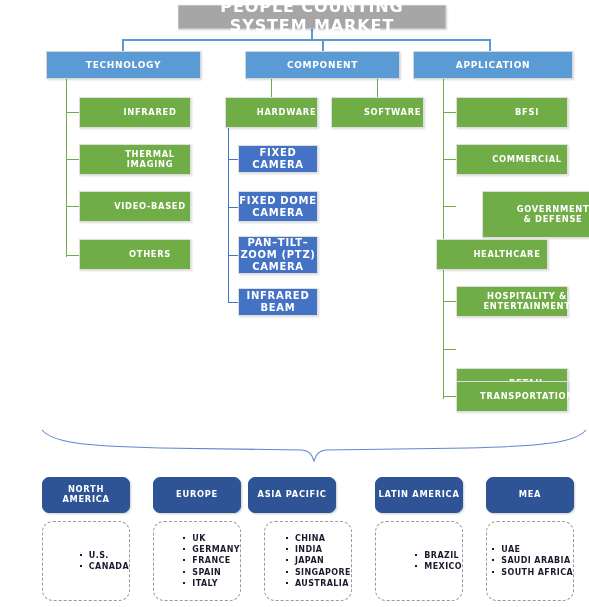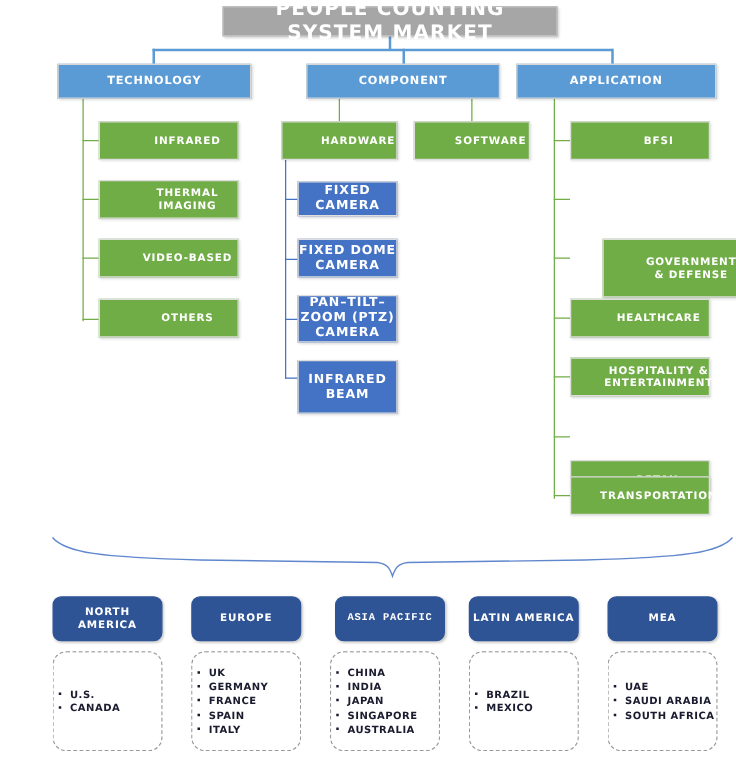--- a/index.html
+++ b/index.html
@@ -65,21 +65,21 @@
     box-shadow: 1px 1px 2px rgba(0,0,0,0.2);
   }
   .country-box {
     position: absolute;
     box-sizing: border-box;
     border: 1.3px dashed #9a9a9a;
     border-radius: 11px;
     background: #ffffff;
     display: flex;
     align-items: center;
-    justify-content: flex-start;
+    justify-content: flex-end;
     z-index: 5;
   }
   .country-list {
     margin: 0;
     padding: 0 0 0 13px;
     list-style: none;
     color: #1b1b2f;
     font-weight: bold;
     font-size: 8px;
     line-height: 1.38;
@@ -172,40 +172,43 @@
 
   <div class="box blue-box" style="left:238px; top:145px; width:80px; height:28px;">
     <span>FIXED CAMERA</span>
   </div>
   <div class="box blue-box" style="left:238px; top:191px; width:80px; height:31px;">
     <span>FIXED DOME CAMERA</span>
   </div>
   <div class="box blue-box" style="left:238px; top:236px; width:80px; height:38px;">
     <span>PAN–TILT–ZOOM (PTZ) CAMERA</span>
   </div>
-  <div class="box blue-box" style="left:238px; top:288px; width:80px; height:43px;">
+  <div class="box blue-box" style="left:238px; top:288px; width:80px; height:28px;">
     <span>INFRARED BEAM</span>
   </div>
 
   <div class="conn conn-green" style="left:443px; top:79px; width:1.3px; height:320px;"></div>
   <div class="conn conn-green" style="left:443px; top:112px; width:13px; height:1.3px;"></div>
   <div class="conn conn-green" style="left:443px; top:159px; width:13px; height:1.3px;"></div>
   <div class="conn conn-green" style="left:443px; top:206px; width:13px; height:1.3px;"></div>
   <div class="conn conn-green" style="left:443px; top:254px; width:13px; height:1.3px;"></div>
   <div class="conn conn-green" style="left:443px; top:301px; width:13px; height:1.3px;"></div>
   <div class="conn conn-green" style="left:443px; top:349px; width:13px; height:1.3px;"></div>
   <div class="conn conn-green" style="left:443px; top:396px; width:13px; height:1.3px;"></div>
 
   <div class="box green-box" style="left:456px; top:97px; width:112px; height:31px;">
     <span>BFSI</span>
   </div>
+  <div class="box green-box" style="left:456px; top:144px; width:112px; height:31px;">
+    <span>COMMERCIAL</span>
+  </div>
   <div class="box green-box" style="left:482px; top:191px; width:112px; height:47px;">
     <span>GOVERNMENT &amp; DEFENSE</span>
   </div>
-  <div class="box green-box" style="left:456px; top:239px; width:112px; height:31px;">
+  <div class="box green-box" style="left:436px; top:239px; width:112px; height:31px;">
     <span>HEALTHCARE</span>
   </div>
   <div class="box green-box" style="left:456px; top:286px; width:112px; height:31px;">
     <span>HOSPITALITY &amp; ENTERTAINMENT</span>
   </div>
   <div class="box green-box" style="left:456px; top:334px; width:112px; height:31px;margin-top:34px;">
     <span>RETAIL</span>
   </div>
   <div class="box green-box" style="left:456px; top:381px; width:112px; height:31px;">
     <span>TRANSPORTATION</span>
@@ -215,21 +218,21 @@
     <path d="M2 2 C 12 14, 40 18, 120 20 L 262 22 C 270 23, 272 27, 274 33
              C 276 27, 278 23, 286 22 L 428 20 C 508 18, 536 14, 546 2" fill="none" stroke="#4472c4" stroke-width="1.1" opacity="0.85"></path>
   </svg>
 
   <div class="box region-box" style="left:42px; top:477px; width:88px; height:36px;">
     <span>NORTH AMERICA</span>
   </div>
   <div class="box region-box" style="left:153px; top:477px; width:88px; height:36px;">
     <span>EUROPE</span>
   </div>
-  <div class="box region-box" style="left:268px; top:477px; width:88px; height:36px;font-family:Liberation Mono, monospace;">
+  <div class="box region-box" style="left:248px; top:477px; width:88px; height:36px;">
     <span>ASIA PACIFIC</span>
   </div>
   <div class="box region-box" style="left:375px; top:477px; width:88px; height:36px;">
     <span>LATIN AMERICA</span>
   </div>
   <div class="box region-box" style="left:486px; top:477px; width:88px; height:36px;">
     <span>MEA</span>
   </div>
 
   <div class="country-box" style="left:42px; top:521px; width:88px; height:80px;">

